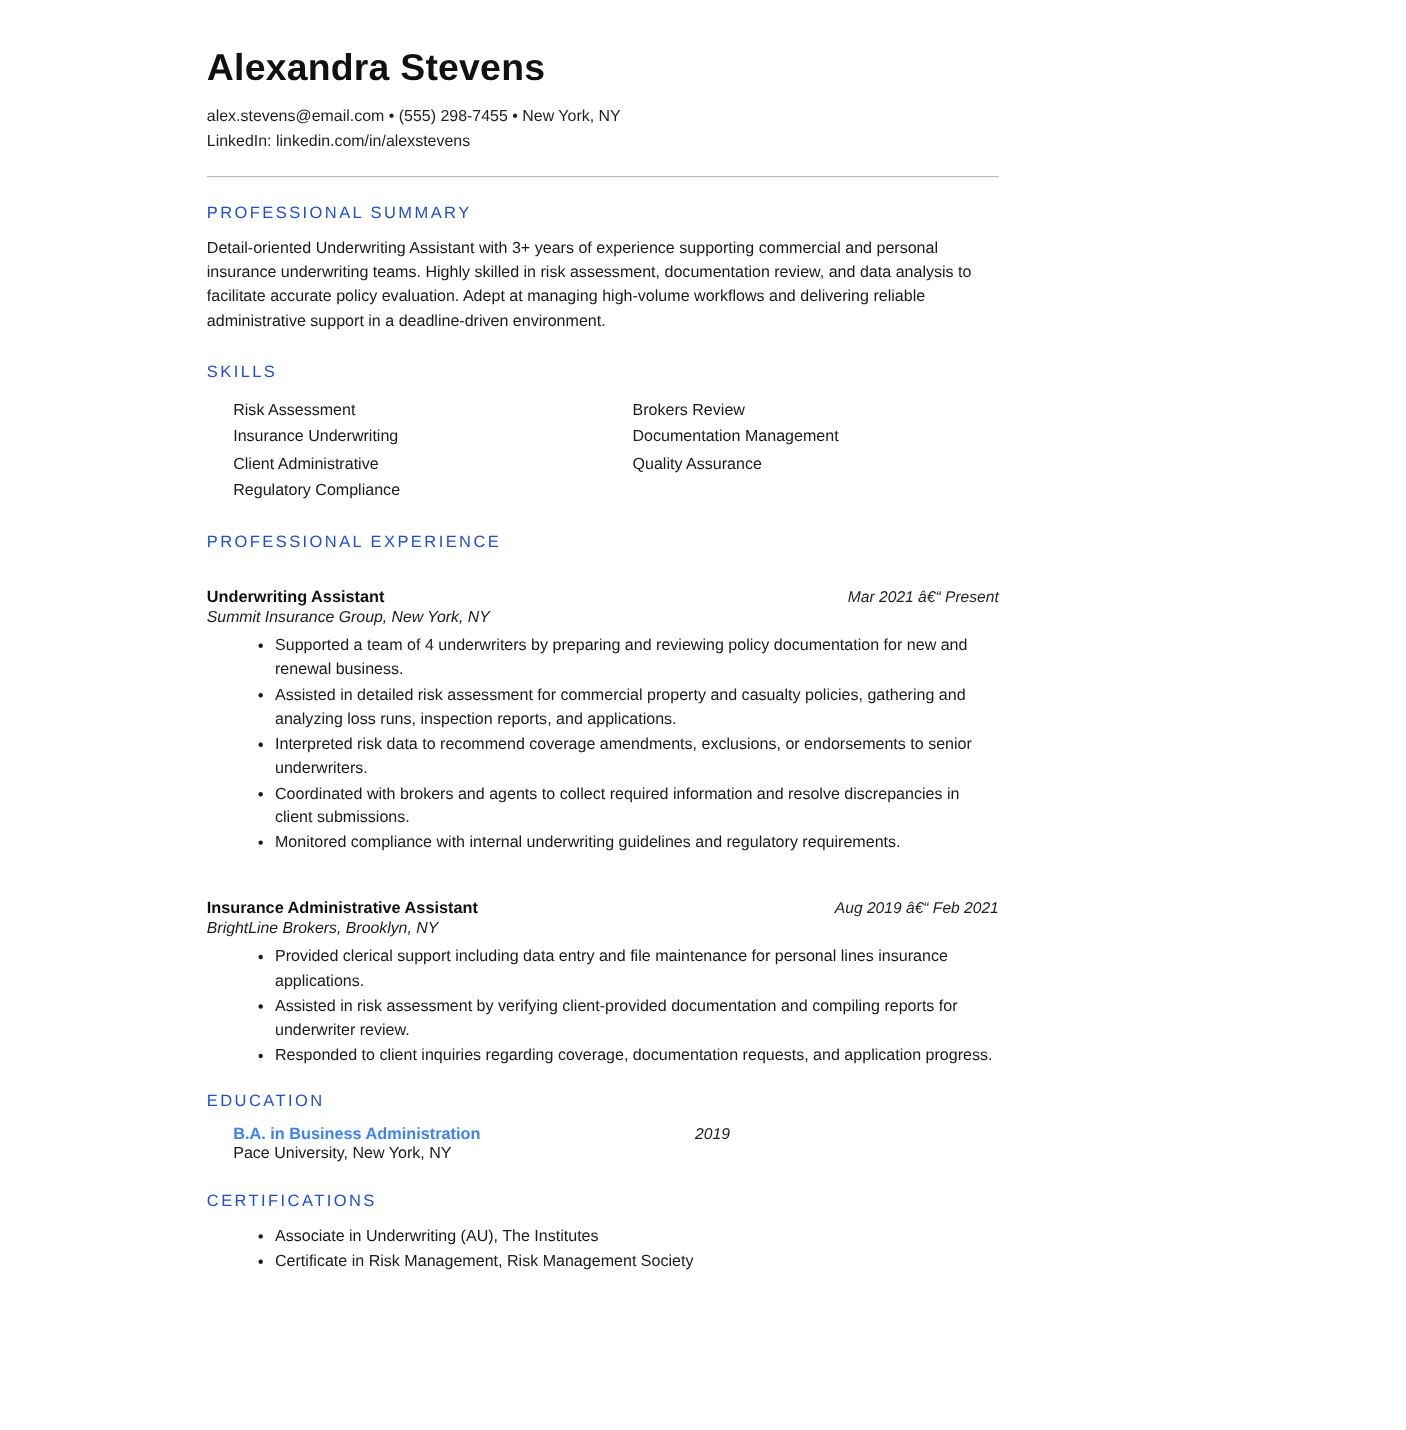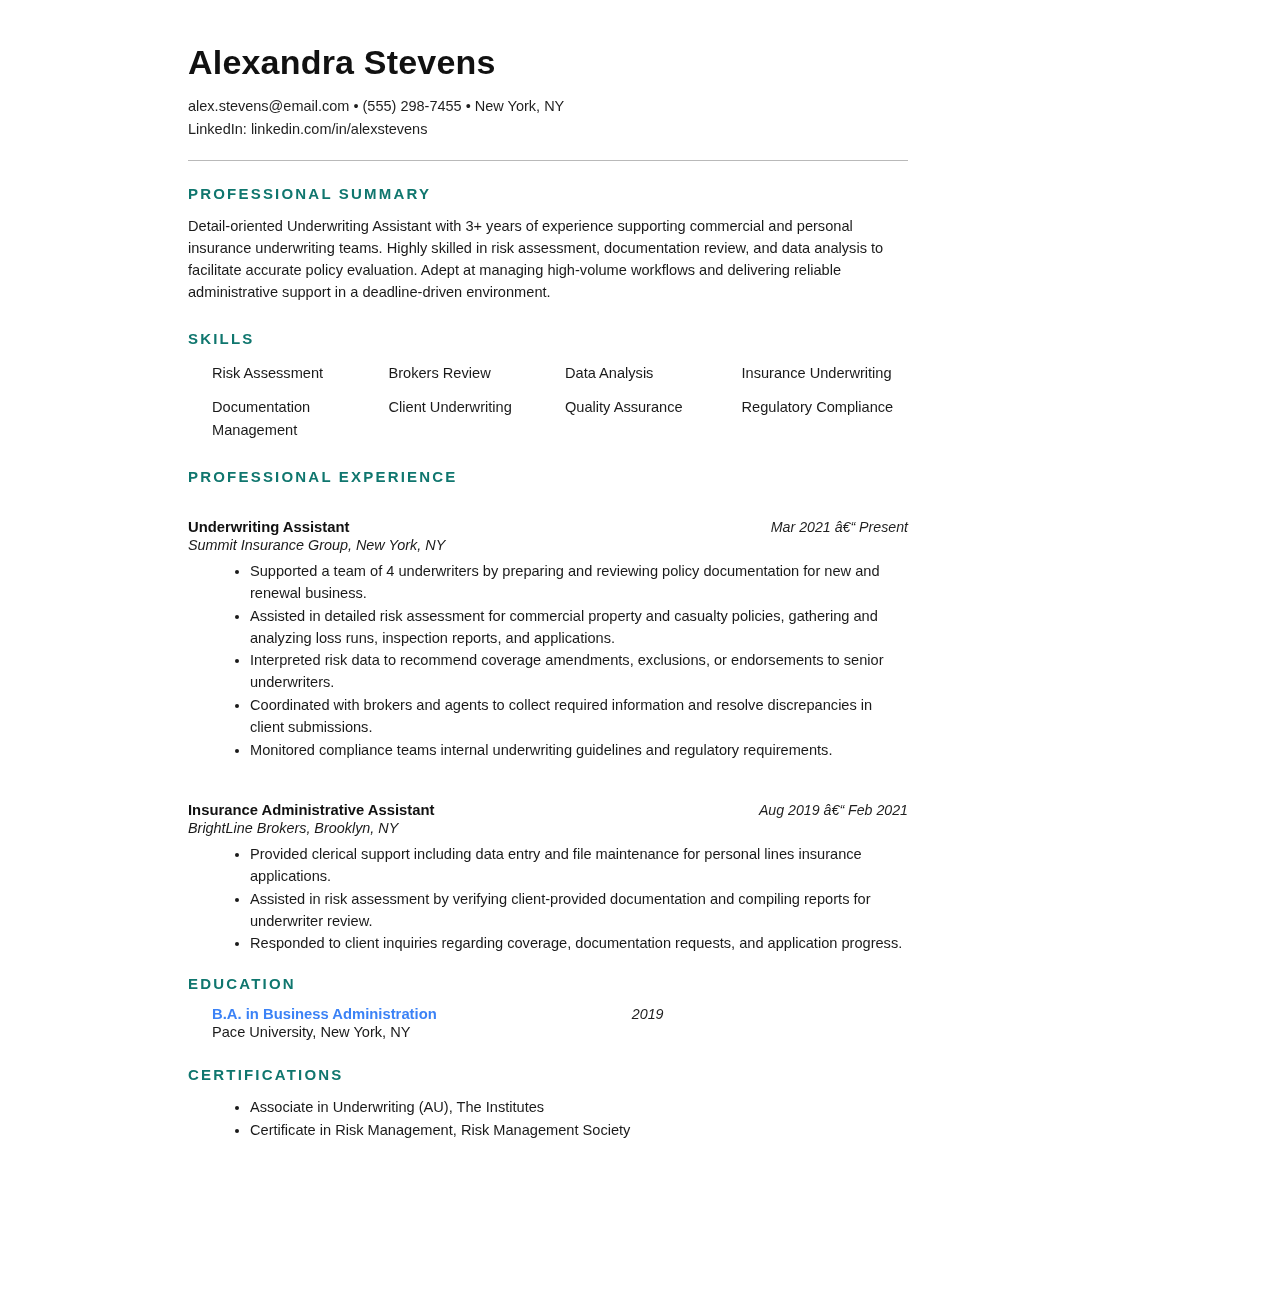--- a/index.html
+++ b/index.html
@@ -31,43 +31,42 @@
     color: #1f1f1f;
     line-height: 1.55;
   }
   .header-rule {
     border: 0;
     border-top: 1px solid #b9b9b9;
     margin: 20px 0 24px 0;
   }
   .section-title {
     font-size: 15px;
-    font-weight: bold;
+    font-weight: normal;
     letter-spacing: 2.2px;
-    color: #0f766e;
+    color: #1d4ed8;
     margin: 0 0 14px 0;
     text-transform: uppercase;
   }
   .section {
     margin-bottom: 26px;
   }
   .summary-text {
     font-size: 14.6px;
     line-height: 1.5;
     color: #1a1a1a;
     margin: 0;
   }
   .skills-grid {
     display: grid;
-    grid-template-columns: 1fr 1fr 1fr 1fr;
+    grid-template-columns: 1fr 1fr;
     column-gap: 30px;
     row-gap: 0px;
     padding-left: 24px;
     max-width: 780px;
-    gap: 10px;
   }
   .skill-item {
     font-size: 14.6px;
     line-height: 1.53;
     color: #1a1a1a;
     padding: 1px 0;
   }
   .job {
     margin-bottom: 20px;
   }
@@ -148,44 +147,43 @@
   <div class="section">
     <div class="section-title">PROFESSIONAL SUMMARY</div>
     <p class="summary-text">Detail-oriented Underwriting Assistant with 3+ years of experience supporting commercial and personal insurance underwriting teams. Highly skilled in risk assessment, documentation review, and data analysis to facilitate accurate policy evaluation. Adept at managing high-volume workflows and delivering reliable administrative support in a deadline-driven environment.</p>
   </div>
 
   <div class="section">
     <div class="section-title">SKILLS</div>
     <div class="skills-grid">
       <div class="skill-item">Risk Assessment</div>
       <div class="skill-item">Brokers Review</div>
-      <div class="skill-item">Data Analysis</div>
       <div class="skill-item">Insurance Underwriting</div>
       <div class="skill-item">Documentation Management</div>
-      <div class="skill-item">Client Underwriting</div>
+      <div class="skill-item">Client Administrative</div>
       <div class="skill-item">Quality Assurance</div>
       <div class="skill-item">Regulatory Compliance</div>
     </div>
   </div>
 
   <div class="section" id="exp-section">
     <div class="section-title">PROFESSIONAL EXPERIENCE</div>
 
     <div class="job">
       <div class="job-head">
         <span class="job-title">Underwriting Assistant</span>
         <span class="job-dates">Mar 2021 â€“ Present</span>
       </div>
       <div class="job-company">Summit Insurance Group, New York, NY</div>
       <ul class="bullets">
         <li>Supported a team of 4 underwriters by preparing and reviewing policy documentation for new and renewal business.</li>
         <li>Assisted in detailed risk assessment for commercial property and casualty policies, gathering and analyzing loss runs, inspection reports, and applications.</li>
         <li>Interpreted risk data to recommend coverage amendments, exclusions, or endorsements to senior underwriters.</li>
         <li>Coordinated with brokers and agents to collect required information and resolve discrepancies in client submissions.</li>
-        <li>Monitored compliance teams internal underwriting guidelines and regulatory requirements.</li>
+        <li>Monitored compliance with internal underwriting guidelines and regulatory requirements.</li>
       </ul>
     </div>
 
     <div class="job">
       <div class="job-head">
         <span class="job-title">Insurance Administrative Assistant</span>
         <span class="job-dates">Aug 2019 â€“ Feb 2021</span>
       </div>
       <div class="job-company">BrightLine Brokers, Brooklyn, NY</div>
       <ul class="bullets">

